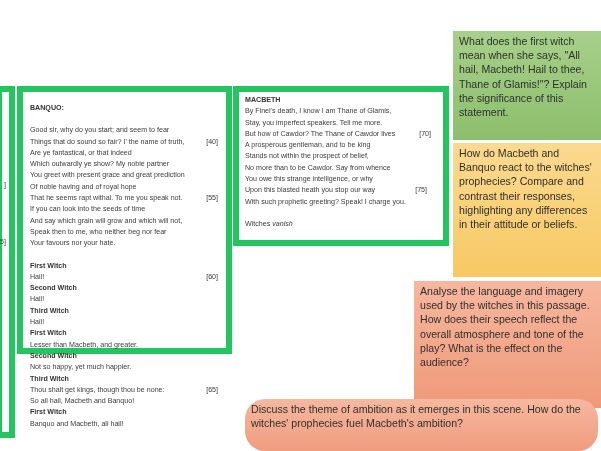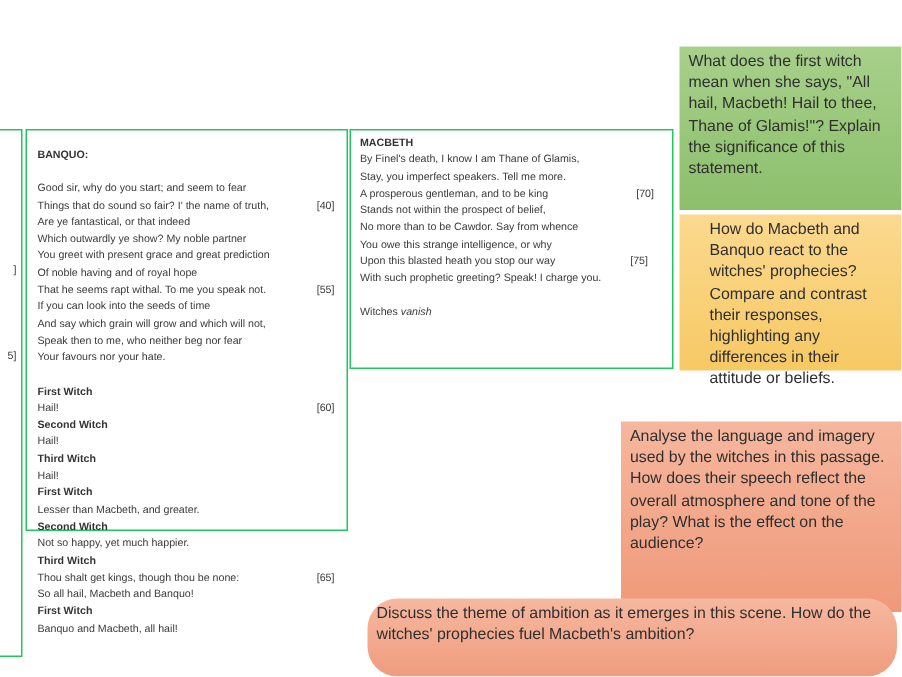--- a/index.html
+++ b/index.html
@@ -3,21 +3,21 @@
 <meta charset="utf-8">
 <style>
   html, body { margin:0; padding:0; }
   body {
     width:601px; height:451px; position:relative; overflow:hidden;
     background:#ffffff;
     font-family:"Liberation Sans", sans-serif;
   }
   .textbox {
     position:absolute; box-sizing:border-box;
-    border:1px solid #22c55e;
+    border:6px solid #22c55e;
     background:#ffffff;
     color:#3a3a3a;
     font-size:7.1px; line-height:11.3px;
   }
   .line { position:relative; white-space:nowrap; }
   .line .num { position:absolute; right:8px; top:0; }
   .speaker { font-weight:bold; color:#333; }
   .gap { height:11px; }
   .note {
     position:absolute; box-sizing:border-box;
@@ -71,37 +71,37 @@
     <div class="line speaker">First Witch</div>
     <div class="line"><span>Banquo and Macbeth, all hail!</span></div>
   </div>
 </div>
 
 <div class="textbox" style="left:233px; top:86px; width:216px; height:160px; padding:3px 0 0 6px;">
   <div class="line speaker">MACBETH</div>
   <div>
     <div class="line"><span>By Finel's death, I know I am Thane of Glamis,</span></div>
     <div class="line"><span>Stay, you imperfect speakers. Tell me more.</span></div>
-    <div class="line"><span class="num" style="right:12px;padding-left:36px;">[70]</span></div>
+    <div class="line"><span>But how of Cawdor? The Thane of Cawdor lives</span><span class="num" style="right:12px;padding-left:36px;">[70]</span></div>
     <div class="line"><span>A prosperous gentleman, and to be king</span></div>
     <div class="line"><span>Stands not within the prospect of belief,</span></div>
     <div class="line"><span>No more than to be Cawdor. Say from whence</span></div>
     <div class="line"><span>You owe this strange intelligence, or why</span></div>
     <div class="line"><span>Upon this blasted heath you stop our way</span><span class="num" style="right:16px;margin-left:39px;">[75]</span></div>
     <div class="line"><span>With such prophetic greeting? Speak! I charge you.</span></div>
   </div>
   <div class="gap"></div>
   <div class="line"><span>Witches </span><em>vanish</em></div>
 </div>
 
 <div class="note note-green" style="left:453px; top:31px; width:148px; height:109px;">
   <span>What does the first witch mean when she says, "All hail, Macbeth! Hail to thee, Thane of Glamis!"? Explain the significance of this statement.</span>
 </div>
 
-<div class="note note-yellow" style="left:453px; top:143px; width:148px; height:104px; padding-left:20px;">
+<div class="note note-yellow" style="left:453px; top:143px; width:148px; height:134px; padding-left:6px;">
   <span>How do Macbeth and Banquo react to the witches' prophecies? Compare and contrast their responses, highlighting any differences in their attitude or beliefs.</span>
 </div>
 
 <div class="note note-salmon" style="left:414px; top:281px; width:197px; height:127px;">
   <span>Analyse the language and imagery used by the witches in this passage. How does their speech reflect the overall atmosphere and tone of the play? What is the effect on the audience?</span>
 </div>
 
 <div class="note note-salmon2" style="left:245px; top:399px; width:353px; height:52px;border-radius:20px;">
   <span>Discuss the theme of ambition as it emerges in this scene. How do the witches' prophecies fuel Macbeth's ambition?</span>
 </div>

